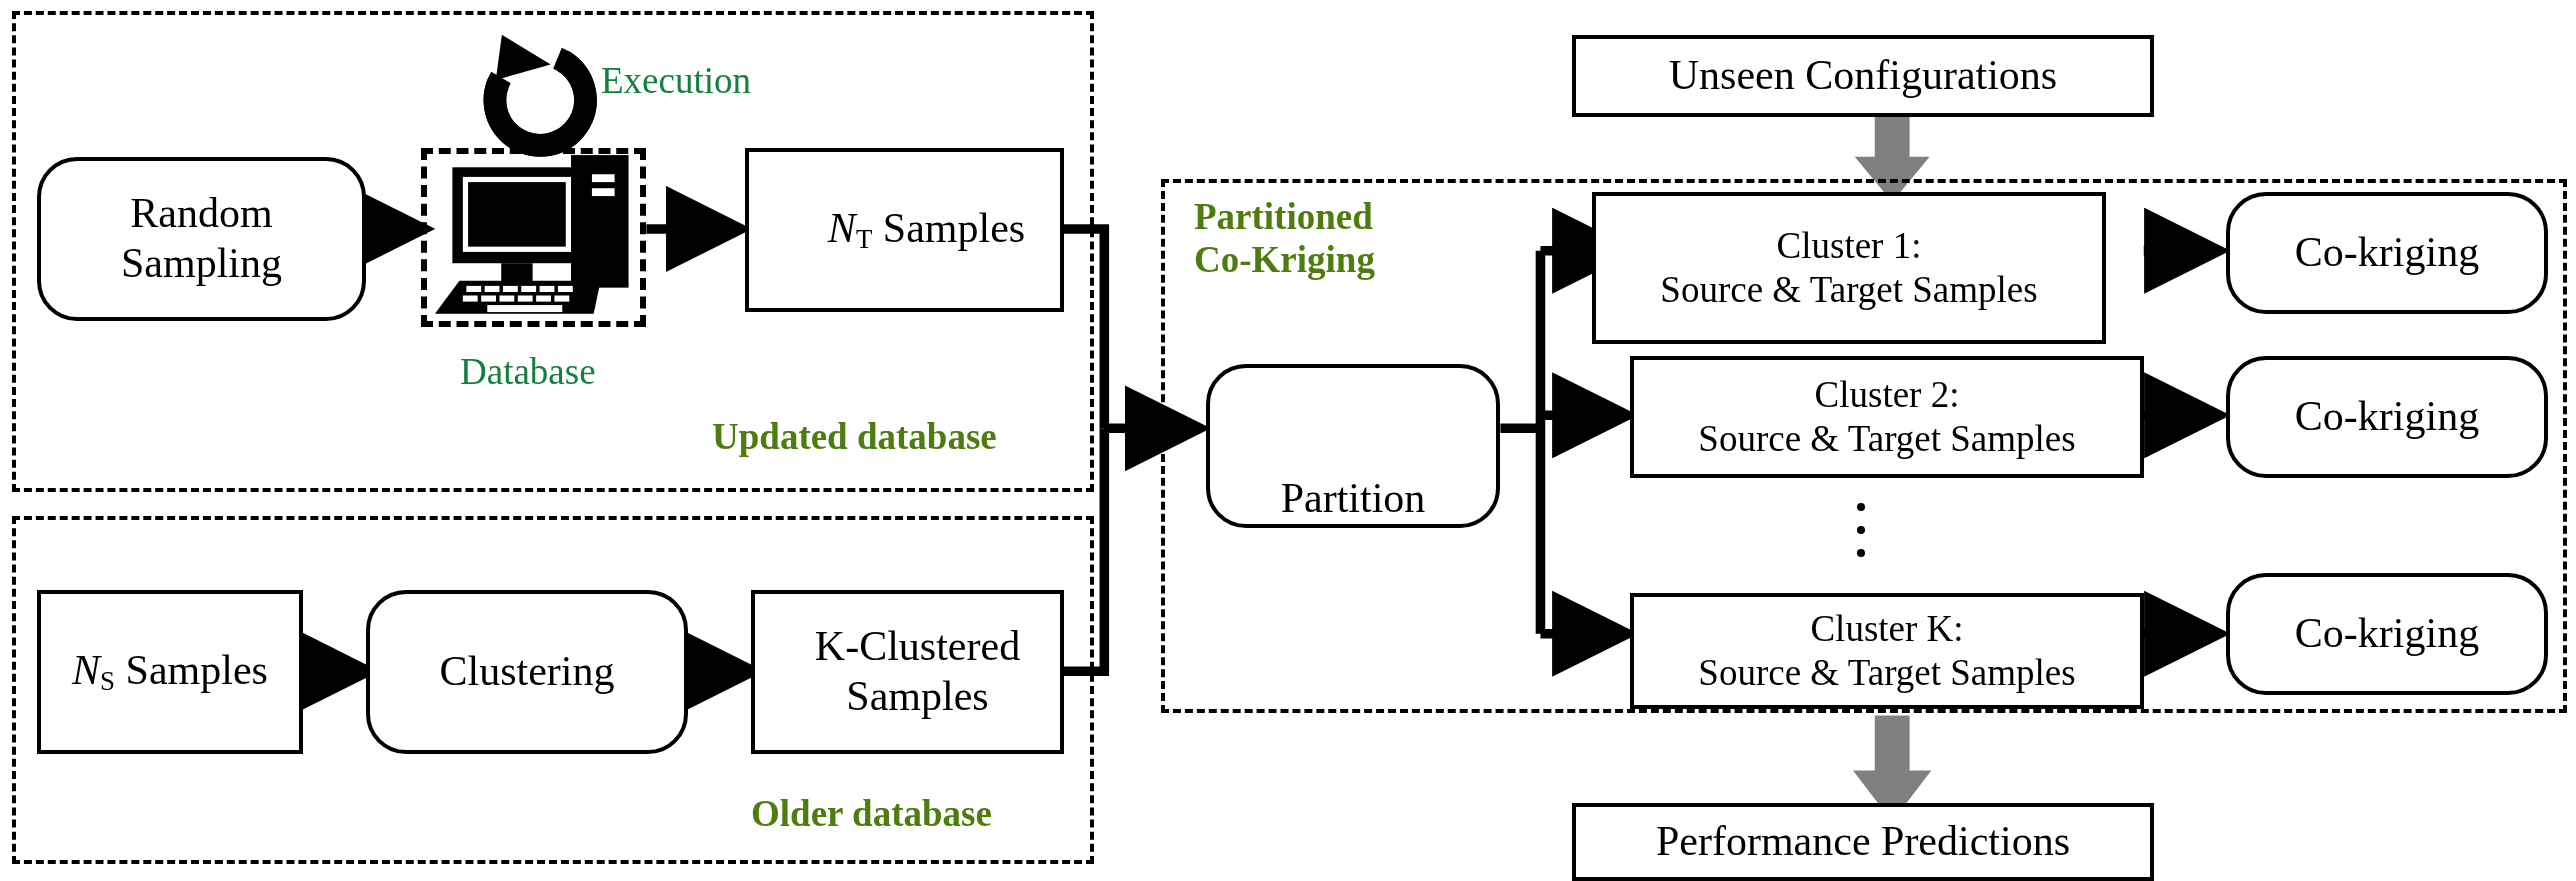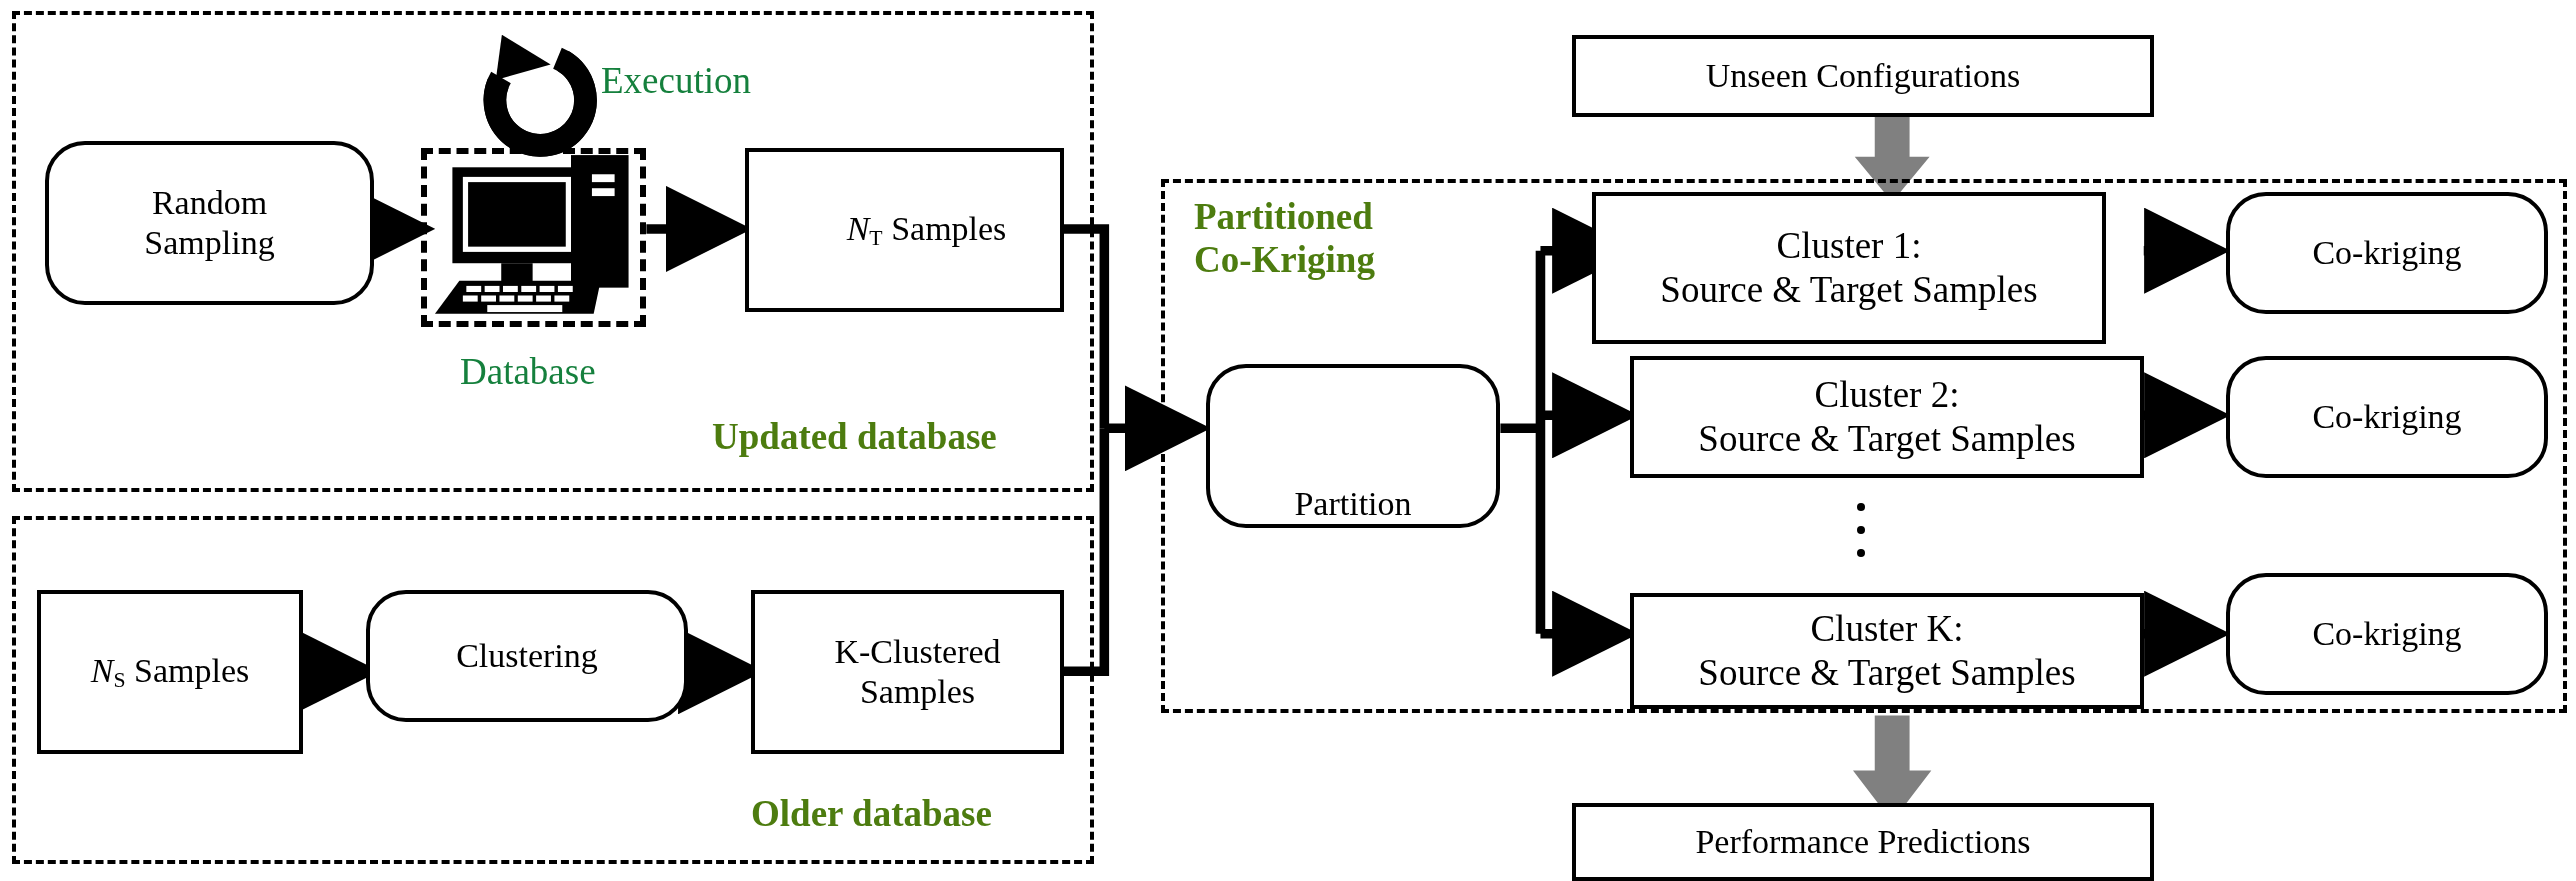--- a/index.html
+++ b/index.html
@@ -86,21 +86,21 @@
     align-items: center;
     justify-content: space-between;
   }
   .ellipsis-dots span {
     display: block;
     width: 7.8px;
     height: 7.8px;
     background: #000000;
     border-radius: 50%;
   }
-  .fs-lg  { font-size: 34px; }
+  .fs-lg  { font-size: 42px; }
   .fs-md  { font-size: 37px; }
   sub { font-size: 0.64em; vertical-align: -0.22em; }
   i { font-style: italic; }
 </style>
 </head>
 <body>
 
 <div id="diagram-root">
 
   <svg id="diagram-svg" viewBox="0 0 2958 1012">
@@ -203,34 +203,34 @@
           <rect x="69" y="169" width="17" height="7"></rect>
         <rect x="90" y="169" width="17" height="7"></rect>
           <rect x="111" y="169" width="17" height="7"></rect>
         <rect x="132" y="169" width="17" height="7"></rect>
           <rect x="153" y="169" width="17" height="7"></rect>
         <rect x="76" y="180" width="86" height="8"></rect>
       </g>
     </svg>
   </div>
 
-  <div class="node rounded fs-lg" style="left:37px; top:141px; width:329px; height:164px;margin-left:8px;">
+  <div class="node rounded fs-lg" style="left:37px; top:157px; width:329px; height:164px;">
     <span class="node-text">Random
 Sampling</span>
   </div>
 
   <div class="node fs-lg" style="left:745px; top:148px; width:319px; height:164px;padding-left:44px;">
     <span class="node-text"><i>N</i><sub>T</sub><span> Samples</span></span>
   </div>
 
   <div class="node fs-lg" style="left:37px; top:590px; width:266px; height:164px;">
     <span class="node-text"><i>N</i><sub>S</sub><span> Samples</span></span>
   </div>
 
-  <div class="node rounded fs-lg" style="left:366px; top:590px; width:322px; height:132px;">
+  <div class="node rounded fs-lg" style="left:366px; top:590px; width:322px; height:164px;">
     <span class="node-text">Clustering</span>
   </div>
 
   <div class="node fs-lg" style="left:751px; top:590px; width:313px; height:164px;padding-left:20px;">
     <span class="node-text">K-Clustered
 Samples</span>
   </div>
 
   <div class="node rounded fs-lg" style="left:1206px; top:364px; width:294px; height:164px;align-items:flex-end;">
     <span class="node-text">Partition</span>

